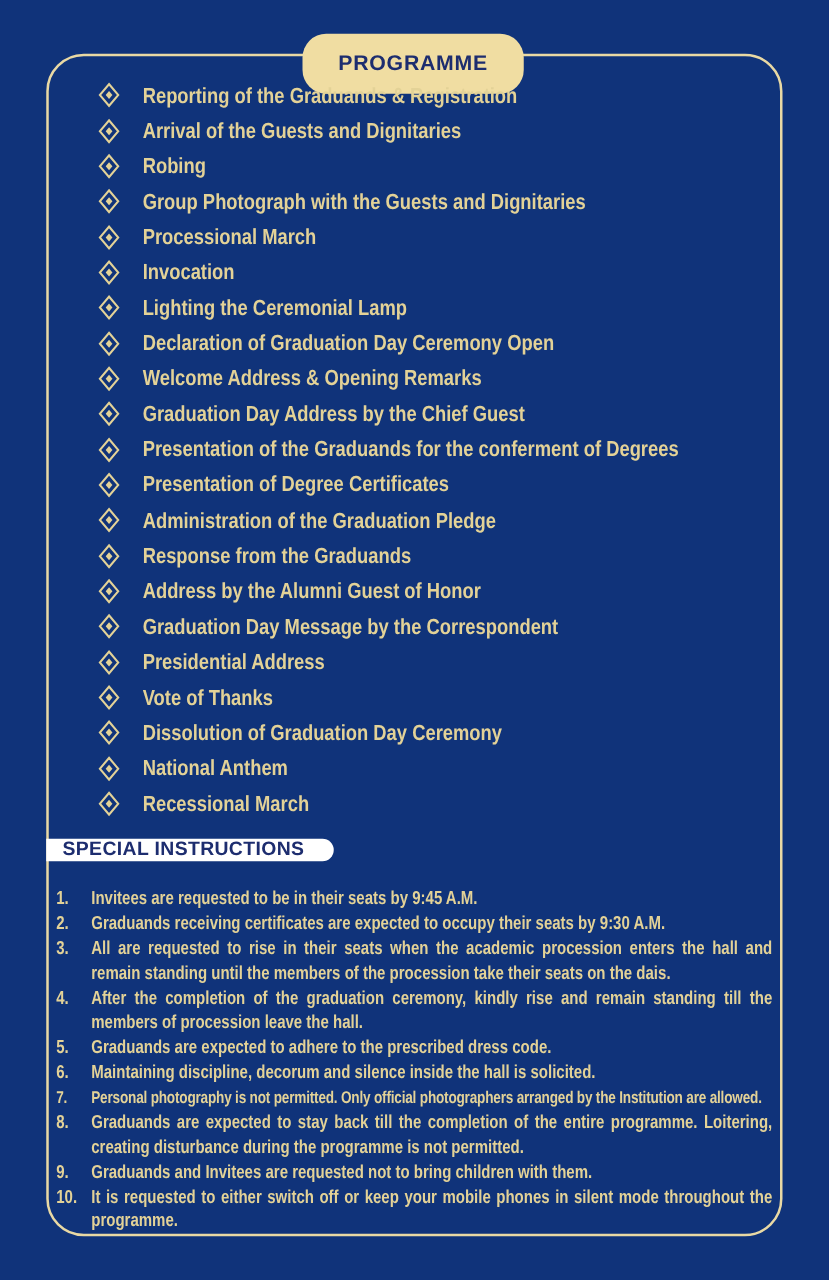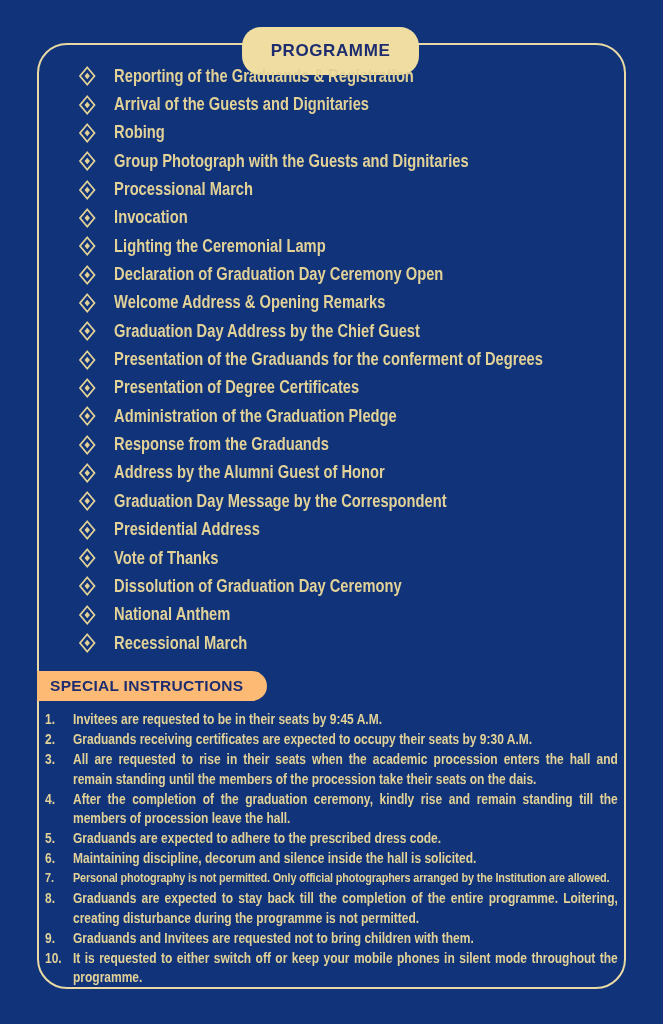--- a/index.html
+++ b/index.html
@@ -74,22 +74,22 @@
     width: 22px;
     height: 22px;
     margin-right: 21px;
     display: block;
   }
   
   .badge {
     position: absolute;
     left: 37px;
     top: 671px;
-    height: 30px;
-    background: #fdba74;
+    height: 18px;
+    background: #ffffff;
     border-radius: 0 15px 15px 0;
     display: flex;
     align-items: center;
     padding: 0 24px 0 13px;
     z-index: 3;
   }
   .badge span {
     color: #1d2d6f;
     font-weight: bold;
     font-size: 15.5px;

